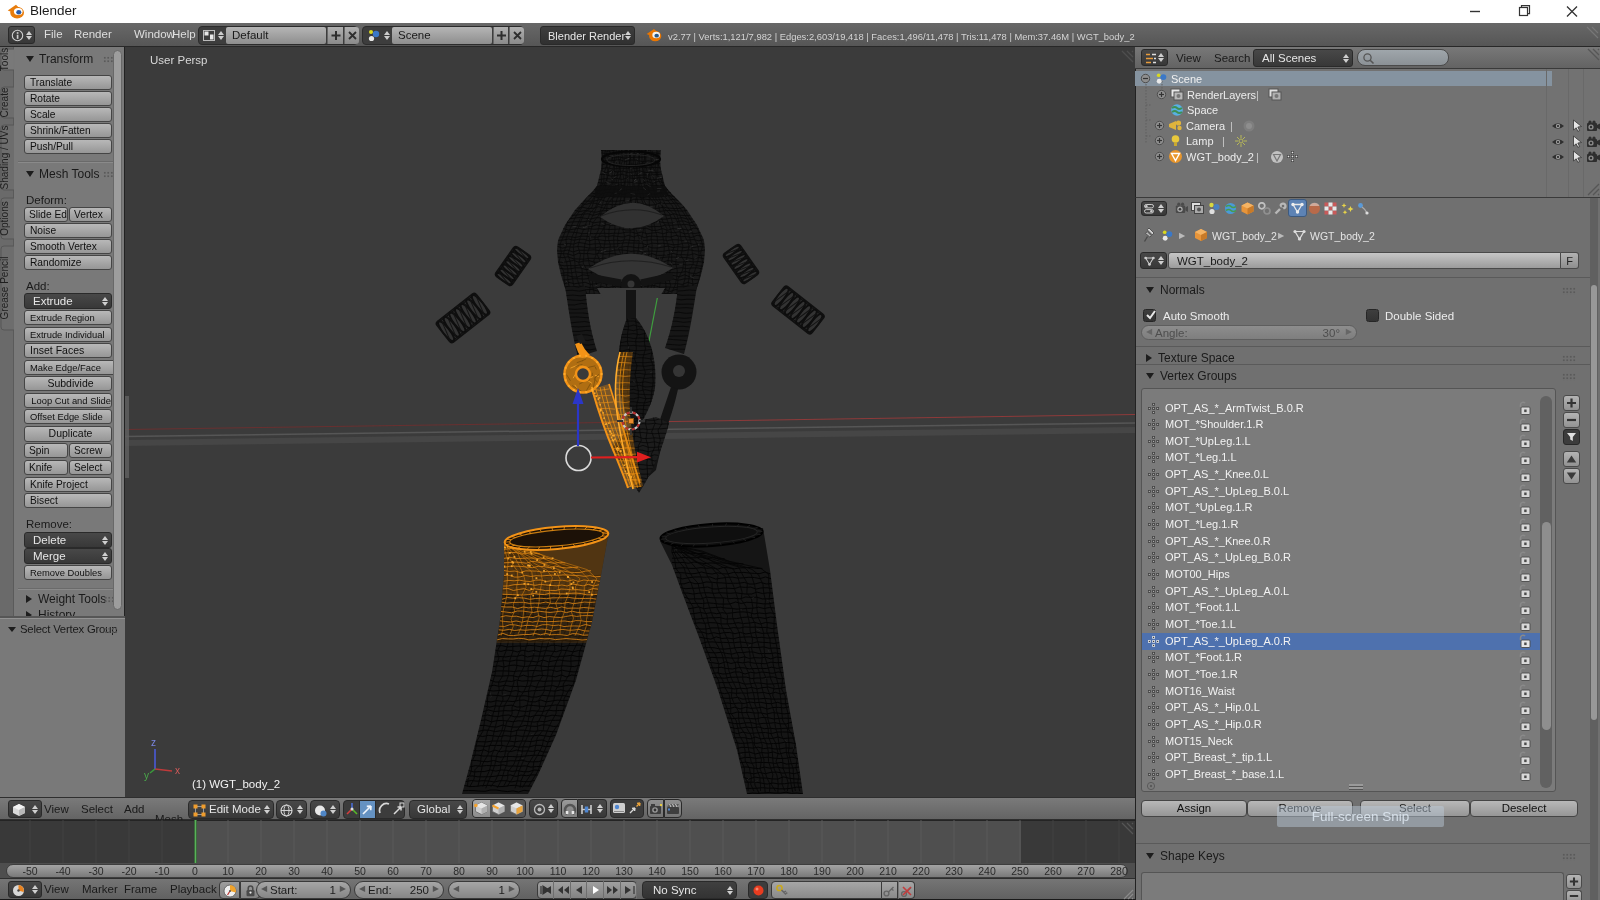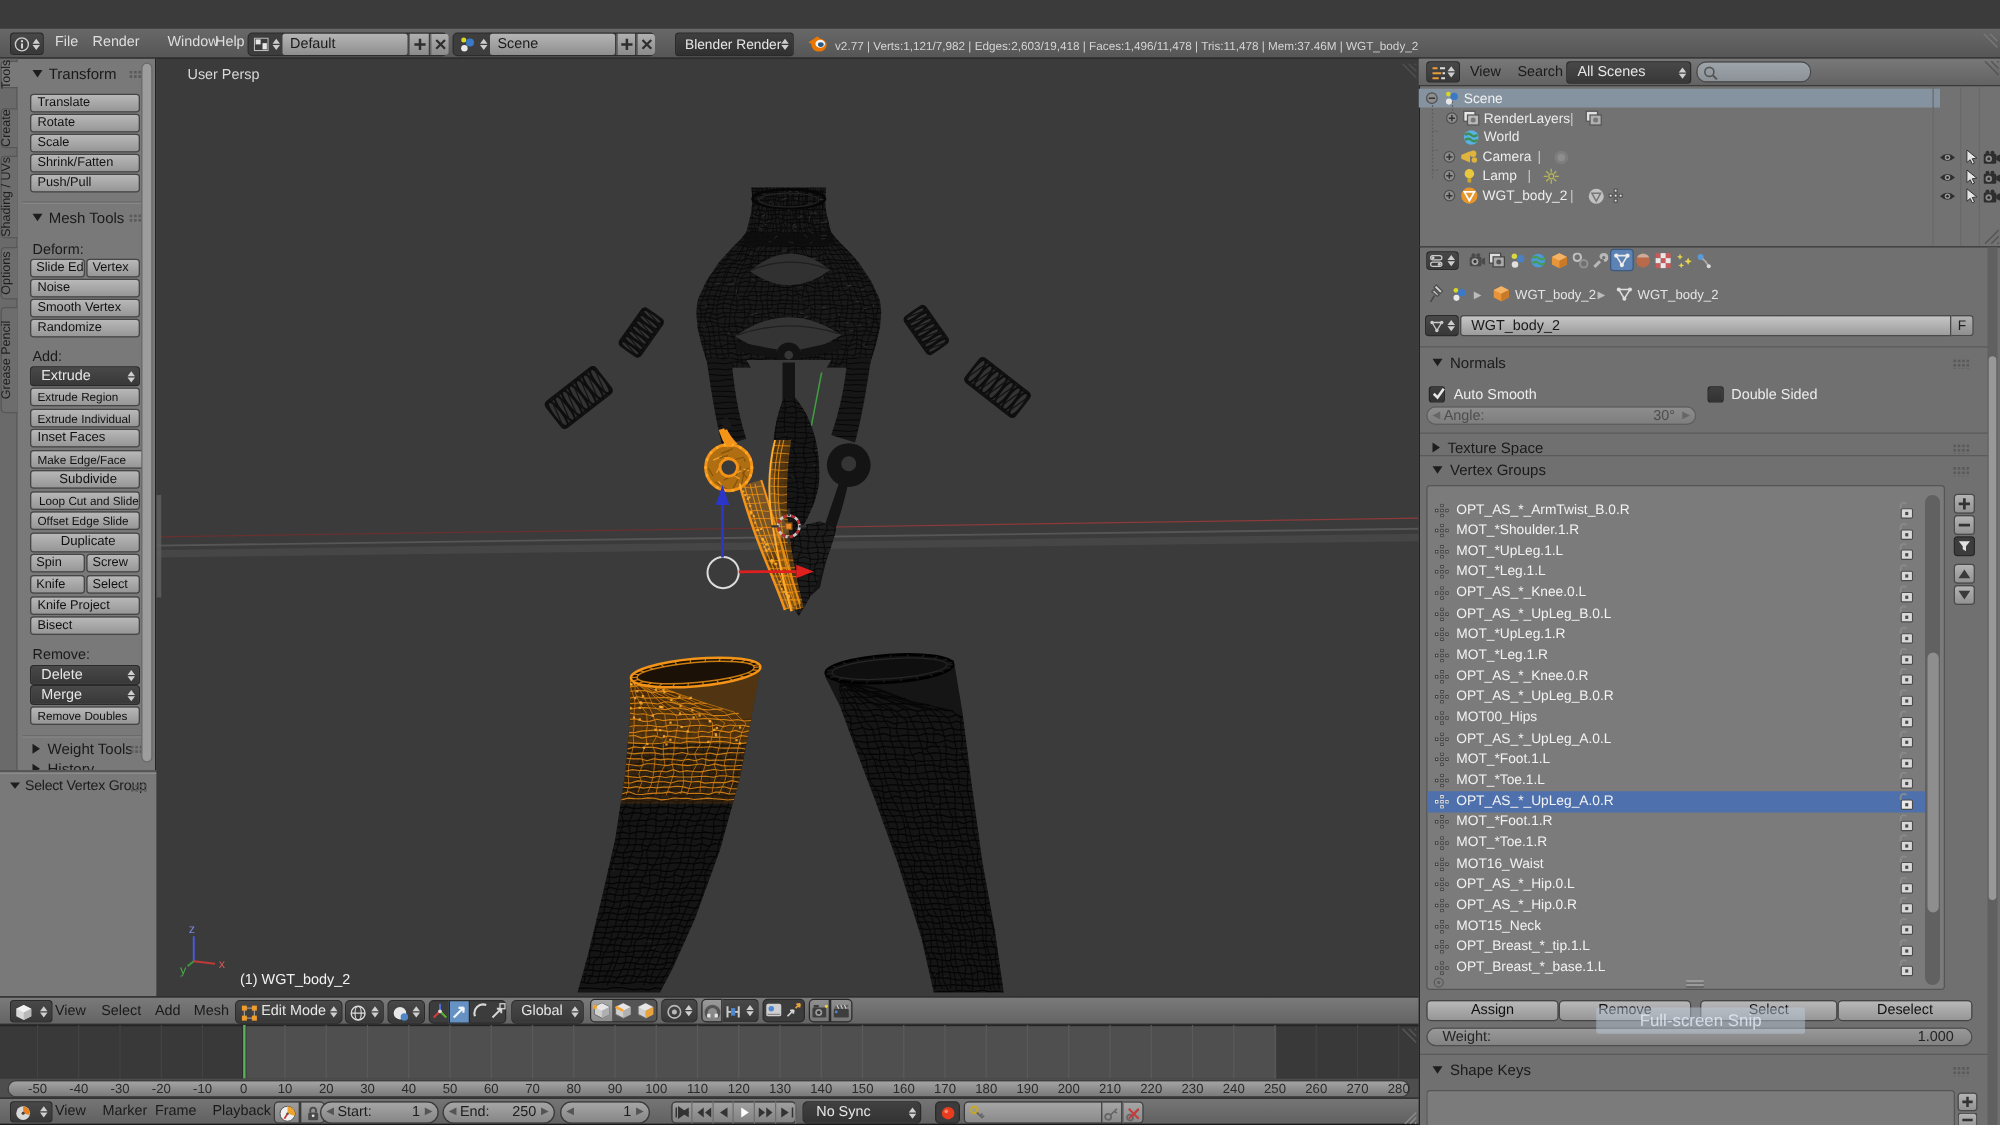--- a/index.html
+++ b/index.html
@@ -946,20 +946,35 @@
     <div class="abs" style="left:150px;top:54px;font-size:11.5px;color:#d8d8d8">User Persp</div>
     <div class="abs" style="left:192px;top:778px;font-size:11.5px;color:#f2f2f2">(1) WGT_body_2</div>
     <svg class="abs" style="left:138px;top:735px" width="50" height="48" viewBox="0 0 50 48">
       <line x1="17" y1="34" x2="17" y2="14" stroke="#4a5ad8" stroke-width="1.6"></line>
       <line x1="17" y1="34" x2="34" y2="36" stroke="#c03a3a" stroke-width="1.6"></line>
       <line x1="17" y1="34" x2="12" y2="38" stroke="#3a9a3a" stroke-width="1.6"></line>
       <text x="13" y="11" font-size="10" fill="#7a86e0" font-family="Liberation Sans">z</text>
       <text x="37" y="39" font-size="10" fill="#d05a5a" font-family="Liberation Sans">x</text>
       <text x="6" y="44" font-size="10" fill="#4aaa4a" font-family="Liberation Sans">y</text>
     </svg>
+    <div class="abs" style="left:0;top:0;width:1600px;height:23px;background:#ffffff">
+      <svg class="abs" style="left:7px;top:3px" width="18" height="17" viewBox="0 0 24 22">
+        <path d="M1,9.5 L12,2 L16.5,6.5 L7,12 Z" fill="#e87d0d"></path>
+        <ellipse cx="13.5" cy="12.6" rx="9.2" ry="7.8" fill="#e87d0d"></ellipse>
+        <ellipse cx="15" cy="11" rx="5.8" ry="4.8" fill="#fff"></ellipse>
+        <ellipse cx="15.7" cy="12" rx="3.4" ry="2.9" fill="#2a5caa"></ellipse>
+      </svg>
+      <div class="abs" style="left:30px;top:3px;font-size:13.5px;color:#1c1c1c">Blender</div>
+      <svg class="abs" style="left:1464px;top:0" width="130" height="23" viewBox="0 0 130 23">
+        <line x1="6" y1="11.5" x2="16" y2="11.5" stroke="#333" stroke-width="1.4"></line>
+        <rect x="55.5" y="7.5" width="8" height="8" fill="none" stroke="#333" stroke-width="1.2"></rect>
+        <path d="M57.5,7.5 v-1.8 h8 v8 h-1.8" fill="none" stroke="#333" stroke-width="1.2"></path>
+        <path d="M103,6.5 L113,16.5 M113,6.5 L103,16.5" stroke="#333" stroke-width="1.3"></path>
+      </svg>
+    </div>
     <div class="abs" style="left:0;top:23px;width:1600px;height:24px;background:linear-gradient(#686868,#565656);border-bottom:1px solid #282828">
       <div class="dbtn" style="left:8px;top:3px;width:27px;height:18px;border-radius:3px">
         <svg class="abs" style="left:2px;top:2px" width="13" height="13" viewBox="0 0 14 14">
           <circle cx="7" cy="7" r="5.6" fill="none" stroke="#cfcfcf" stroke-width="1.2"></circle>
           <rect x="6.2" y="3.4" width="1.8" height="1.8" fill="#cfcfcf"></rect>
           <rect x="6.2" y="6.2" width="1.8" height="4.4" fill="#cfcfcf"></rect>
         </svg>
         <div class="updn" style="right:1px">
           <i class="u"></i>
           <i class="d"></i>
@@ -1093,21 +1108,21 @@
           <path d="M7,7 L13,4 L13,10 L7,13Z" fill="#b8b8b8"></path>
         </svg>
         <div class="updn" style="right:2px">
           <i class="u"></i>
           <i class="d"></i>
         </div>
       </div>
       <div class="hdrtxt" style="left:44px;top:5px">View</div>
       <div class="hdrtxt" style="left:81px;top:5px">Select</div>
       <div class="hdrtxt" style="left:124px;top:5px">Add</div>
-      <div class="hdrtxt" style="left:155px;top:5px">Mesh</div>
+      <div class="hdrtxt" style="left:155px;top:15px">Mesh</div>
       <div class="dbtn" style="left:188px;top:2px;width:86px;height:19px;border-radius:4px;line-height:17px;padding-left:20px">Edit Mode<svg class="abs" style="left:4px;top:3px" width="13" height="13" viewBox="0 0 13 13">
           <rect x="2.5" y="2.5" width="8" height="8" fill="none" stroke="#999" stroke-width="1"></rect>
           <rect x="0.5" y="0.5" width="4" height="4" fill="#ef9c2c"></rect>
           <rect x="8.5" y="0.5" width="4" height="4" fill="#ef9c2c"></rect>
           <rect x="0.5" y="8.5" width="4" height="4" fill="#ef9c2c"></rect>
           <rect x="8.5" y="8.5" width="4" height="4" fill="#ef9c2c"></rect>
         </svg><div class="updn">
           <i class="u"></i>
           <i class="d"></i>
         </div></div>
@@ -1482,21 +1497,21 @@
     <div class="abs" style="left:1256px;top:89px;font-size:11px;color:#cacaca">|</div>
     <svg class="abs" style="left:1268px;top:88px" width="14" height="13" viewBox="0 0 14 13">
       <rect x="1" y="1" width="9" height="8" fill="#e0e0e0" stroke="#555"></rect>
       <rect x="4" y="4" width="9" height="8" fill="#b0b0b0" stroke="#555"></rect>
       <circle cx="8.5" cy="8" r="2" fill="#777"></circle>
     </svg>
     <svg class="abs" style="left:1170px;top:103px" width="14" height="14" viewBox="0 0 14 14">
       <circle cx="7" cy="7" r="5.8" fill="#58b0e3"></circle>
       <path d="M2,5 Q5,3 7,5 T12,5 M2,9 Q5,7 7,9 T12,9" stroke="#3f8f55" stroke-width="1.8" fill="none"></path>
     </svg>
-    <div class="abs" style="left:1187px;top:104px;font-size:11px;color:#ececec">World</div>
+    <div class="abs" style="left:1187px;top:104px;font-size:11px;color:#ececec">Space</div>
     <svg class="abs" style="left:1154px;top:120px" width="11" height="11" viewBox="0 0 11 11">
       <circle cx="5.5" cy="5.5" r="4.2" fill="#8e8e8e" stroke="#4e4e4e" stroke-width="1"></circle>
       <path d="M3,5.5 h5" stroke="#333" stroke-width="1.2"></path>
       <path d="M5.5,3 v5" stroke="#333" stroke-width="1.2"></path>
     </svg>
     <svg class="abs" style="left:1168px;top:119px" width="15" height="13" viewBox="0 0 15 13">
       <path d="M1,5 L8,2 L8,11 L1,8 Z" fill="#e0b43c"></path>
       <circle cx="10.5" cy="4" r="2.6" fill="#e0b43c"></circle>
       <circle cx="11.5" cy="9" r="2.2" fill="#e0b43c"></circle>
     </svg>
@@ -2305,24 +2320,20 @@
     </svg>
     <div class="abs" style="left:1563px;top:468px;width:17px;height:16px;background:linear-gradient(#b4b4b4,#929292);border:1px solid #4a4a4a;border-radius:3px"></div>
     <svg class="abs" style="left:1565px;top:470px" width="13" height="12" viewBox="0 0 13 12">
       <path d="M6.5,9.5 L1.8,2.5 H11.2 Z" fill="#3a3a3a"></path>
     </svg>
     <div class="abs" style="left:1349px;top:784px;width:14px;height:2px;background:#9a9a9a;box-shadow:0 3px 0 #9a9a9a,0 1px 0 #555,0 4px 0 #555"></div>
     <div class="btn" style="left:1141px;top:800px;width:106px;height:17px;line-height:15px;border-radius:4px;font-size:11.5px">Assign</div>
     <div class="btn" style="left:1247px;top:800px;width:106px;height:17px;line-height:15px;border-radius:4px;font-size:11.5px">Remove</div>
     <div class="btn" style="left:1360px;top:800px;width:110px;height:17px;line-height:15px;border-radius:4px;font-size:11.5px">Select</div>
     <div class="btn" style="left:1470px;top:800px;width:108px;height:17px;line-height:15px;border-radius:4px;font-size:11.5px">Deselect</div>
-    <div class="abs" style="left:1141px;top:822px;width:437px;height:15px;background:linear-gradient(#999,#828282);border:1px solid #4e4e4e;border-radius:8px;font-size:11.5px;color:#242424">
-      <span style="position:absolute;left:12px;top:1px">Weight:</span>
-      <span style="position:absolute;right:14px;top:1px">1.000</span>
-    </div>
     <div class="sep" style="left:1136px;top:843px;width:462px;background:#5a5a5a"></div>
     <div class="hdrtxt" style="left:1146px;top:849px;font-size:12px"><span style="display:inline-block;width:0;height:0;border-left:4.5px solid transparent;border-right:4.5px solid transparent;border-top:6px solid #1d1d1d;margin-right:6px;vertical-align:1px"></span>Shape Keys</div>
     <div class="abs" style="left:1562px;top:853px;width:14px;height:8px;background-image:radial-gradient(circle,#5a5a5a 1px,transparent 1.2px);background-size:3.5px 3.5px"></div>
     <div class="abs" style="left:1141px;top:872px;width:423px;height:28px;background:#7b7b7b;border:1px solid #555;border-radius:3px 3px 0 0;border-bottom:0"></div>
     <div class="abs" style="left:1566px;top:874px;width:16px;height:15px;background:linear-gradient(#b4b4b4,#929292);border:1px solid #4a4a4a;border-radius:3px"></div>
     <svg class="abs" style="left:1568px;top:876px" width="12" height="11" viewBox="0 0 13 12">
       <path d="M6.5,1.5 v9 M2,6 h9" stroke="#333" stroke-width="2.2"></path>
     </svg>
     <div class="abs" style="left:1566px;top:890px;width:16px;height:10px;background:linear-gradient(#b4b4b4,#999);border:1px solid #4a4a4a;border-bottom:0;border-radius:3px 3px 0 0"></div>
     <svg class="abs" style="left:1568px;top:892px" width="12" height="8" viewBox="0 0 13 8">

